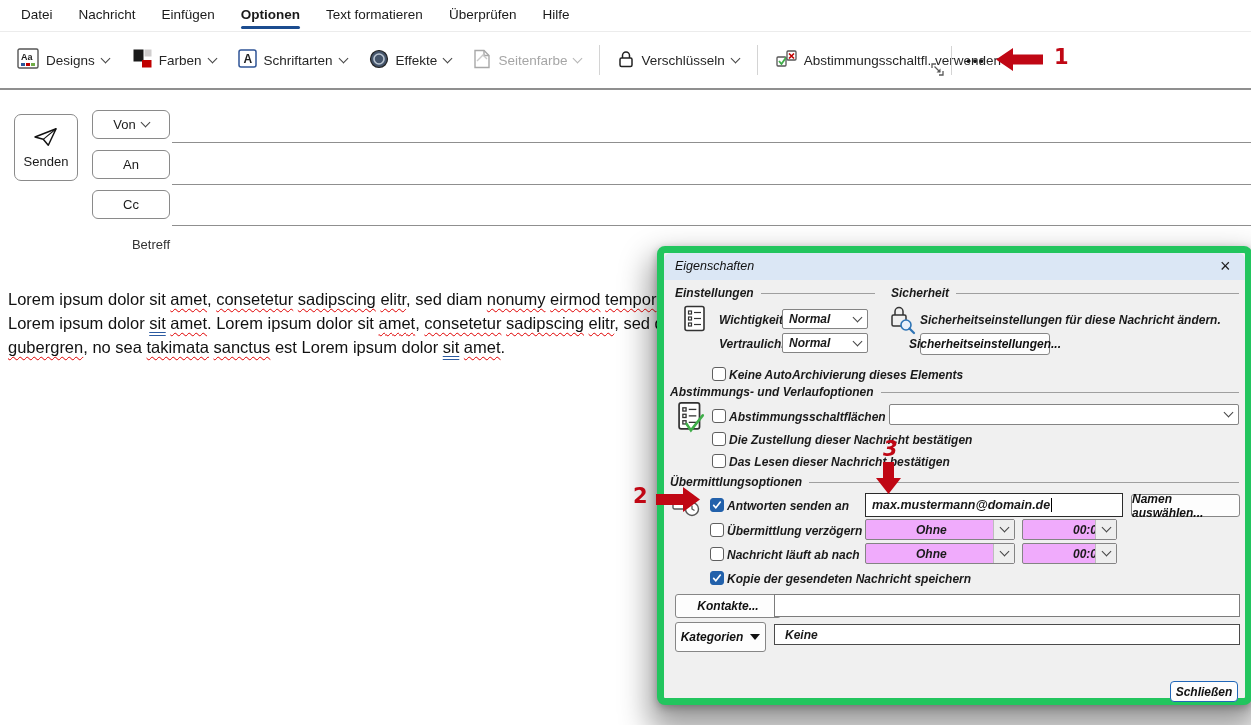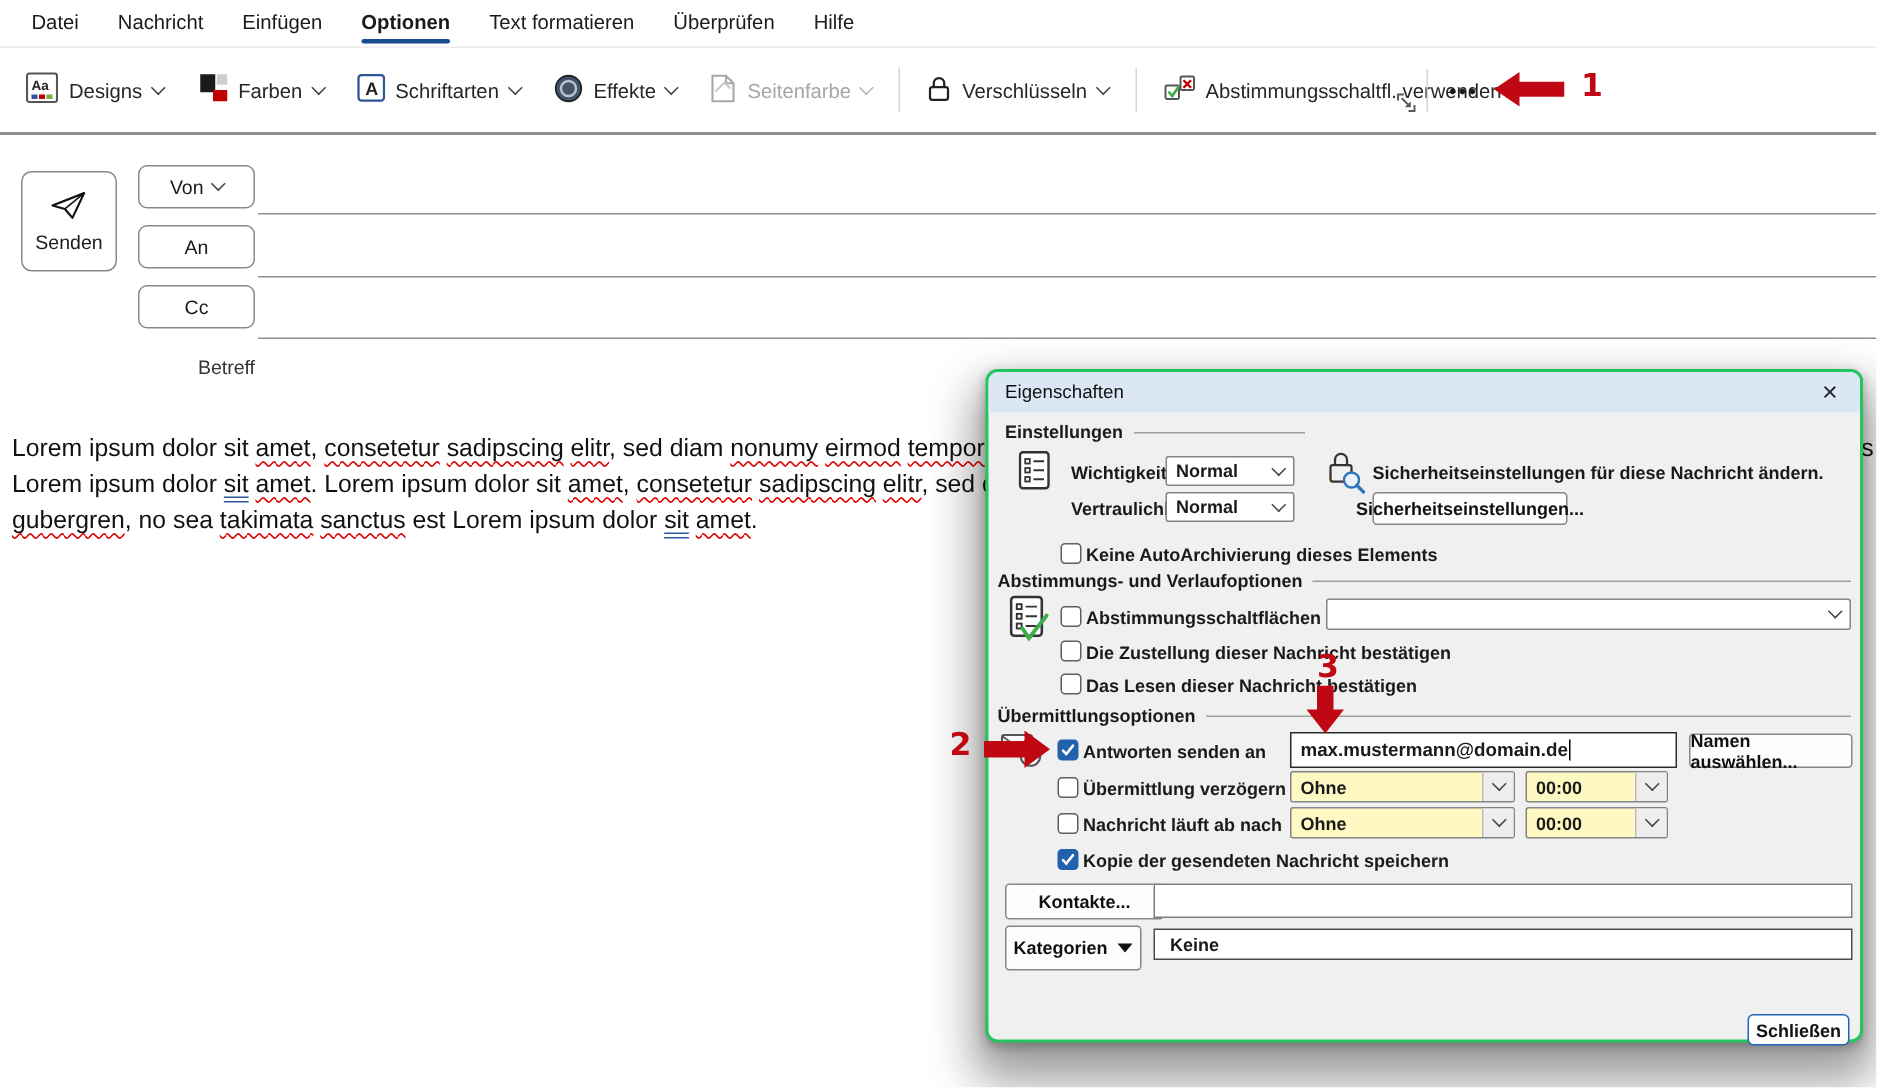--- a/index.html
+++ b/index.html
@@ -45,40 +45,40 @@
 
   
   .bodywrap{position:absolute;left:8px;top:287px;right:0;z-index:1;}
   .bline{white-space:nowrap;font-size:16.5px;line-height:24px;color:#111;}
   .sq-red{text-decoration:underline;text-decoration-style:wavy;text-decoration-color:#e00000;
           text-decoration-thickness:1px;text-underline-offset:3px;margin-top:32px;}
   .sq-blue{text-decoration:underline double #2b5aa0;text-underline-offset:3px;}
 
   
   .dlg{position:absolute;left:657px;top:246px;width:581px;height:445px;background:#f0f0f0;
-       border:2px solid #22c55e;border-radius:8px;z-index:5;font-size:12px;
-       box-shadow:0 18px 30px 8px rgba(0,0,0,.38),0 3px 8px rgba(0,0,0,.28);}
+       border:7px solid #22c55e;border-radius:8px;z-index:5;font-size:12px;
+       box-shadow:0 18px 30px 8px rgba(0,0,0,.38),0 3px 8px rgba(0,0,0,.28);font-style:italic;}
   .dlg-title{position:absolute;left:0;top:0;right:0;height:27px;background:#dbe7f5;
        border-radius:7px 7px 0 0;line-height:27px;padding-left:11px;font-size:12.5px;color:#111;}
   .dlg-x{position:absolute;right:8px;top:2px;width:24px;height:23px;text-align:center;line-height:23px;
        font-size:18px;color:#222;}
   .ghead{position:absolute;display:flex;align-items:center;gap:7px;font-weight:700;font-size:12px;height:14px;white-space:nowrap;}
   .ghead .gl{flex:1;height:1px;background:#9f9f9f;}
   .dico{position:absolute;}
   .cb{position:absolute;width:14px;height:14px;border:1px solid #5f5f5f;border-radius:3px;background:#fff;box-sizing:border-box;}
   .cb svg{display:none;margin:1px 0 0 1px;}
   .cb.on{background:#2261ab;border-color:#2261ab;}
   .cb.on svg{display:block;}
   .clabel{position:absolute;font-weight:600;font-size:12px;white-space:nowrap;text-align:center;}
   .dtext{position:absolute;font-weight:600;font-size:12px;white-space:nowrap;}
   .sel{position:absolute;display:flex;align-items:stretch;border:1px solid #848484;background:#fff;
        border-radius:2px;box-sizing:border-box;}
   .sel .v{flex:1;padding-left:6px;font-weight:600;font-size:12px;display:flex;align-items:center;white-space:nowrap;overflow:hidden;text-align:right;}
   .sel .ch{width:20px;display:flex;align-items:center;justify-content:center;}
-  .sel.gray{background:#fef9c3;}
+  .sel.gray{background:#f0abfc;padding-left:44px;}
   .sel.gray .ch{border-left:1px solid #bdbdbd;background:#eeeeee;}
   .btn{position:absolute;background:#fdfdfd;border:1px solid #868686;border-radius:3px;font-weight:600;
        font-size:12px;color:#111;display:flex;align-items:center;justify-content:center;box-sizing:border-box;
        gap:7px;font-family:"Liberation Sans",sans-serif;}
   .btn.default{border:1.5px solid #2066b8;border-radius:4px;}
   .tinput{position:absolute;background:#fff;border:1px solid #2b2b2b;box-sizing:border-box;display:flex;
        align-items:center;font-size:12.5px;font-weight:600;padding-left:6px;}
   .caret{width:1px;height:14px;background:#000;margin-left:1px;}
   .field{position:absolute;background:#fff;border:1px solid #7c7c7c;box-sizing:border-box;}
   .field.keine{border:1.5px solid #4a4a4a;display:flex;align-items:center;padding-left:10px;
@@ -239,20 +239,24 @@
         </span>
     </div>
     <span class="clabel" style="left:55px;top:84px">Vertraulichkeit</span>
     <div class="sel" style="left:118px;top:80px;width:86px;height:20px">
       <span class="v">Normal</span>
         <span class="ch">
           <span class="chevi"></span>
         </span>
     </div>
 
+    <div class="ghead" style="left:227px;top:33px;width:348px">
+      <span>Sicherheit</span>
+        <span class="gl"></span>
+    </div>
     <span class="dico" style="left:226px;top:52px"><svg width="26" height="30" viewBox="0 0 26 30">
           <rect x="2" y="10" width="14" height="11" rx="1.5" fill="none" stroke="#333" stroke-width="1.5"></rect>
           <path d="M5 10V6.5a4 4 0 0 1 8 0V10" fill="none" stroke="#333" stroke-width="1.5"></path>
           <circle cx="16" cy="20" r="5" fill="#eaf1fa" stroke="#2e74b5" stroke-width="1.6"></circle>
           <path d="M19.5 23.5L24 28" stroke="#2e74b5" stroke-width="2.2" stroke-linecap="round"></path>
         </svg></span>
     <span class="dtext" style="left:256px;top:60px">Sicherheitseinstellungen für diese Nachricht ändern.</span>
     <div class="btn" style="left:256px;top:80px;width:130px;height:22px">
       <span>Sicherheitseinstellungen...</span>
     </div>

